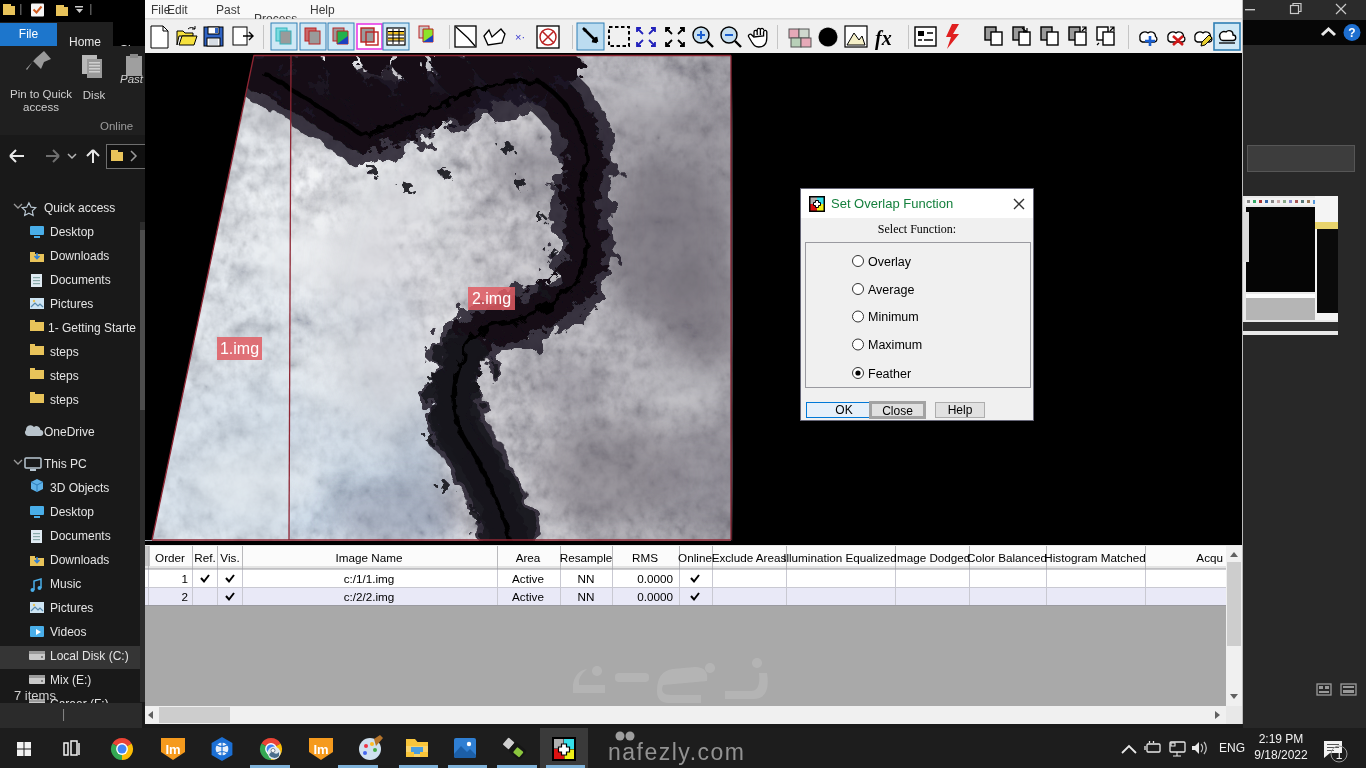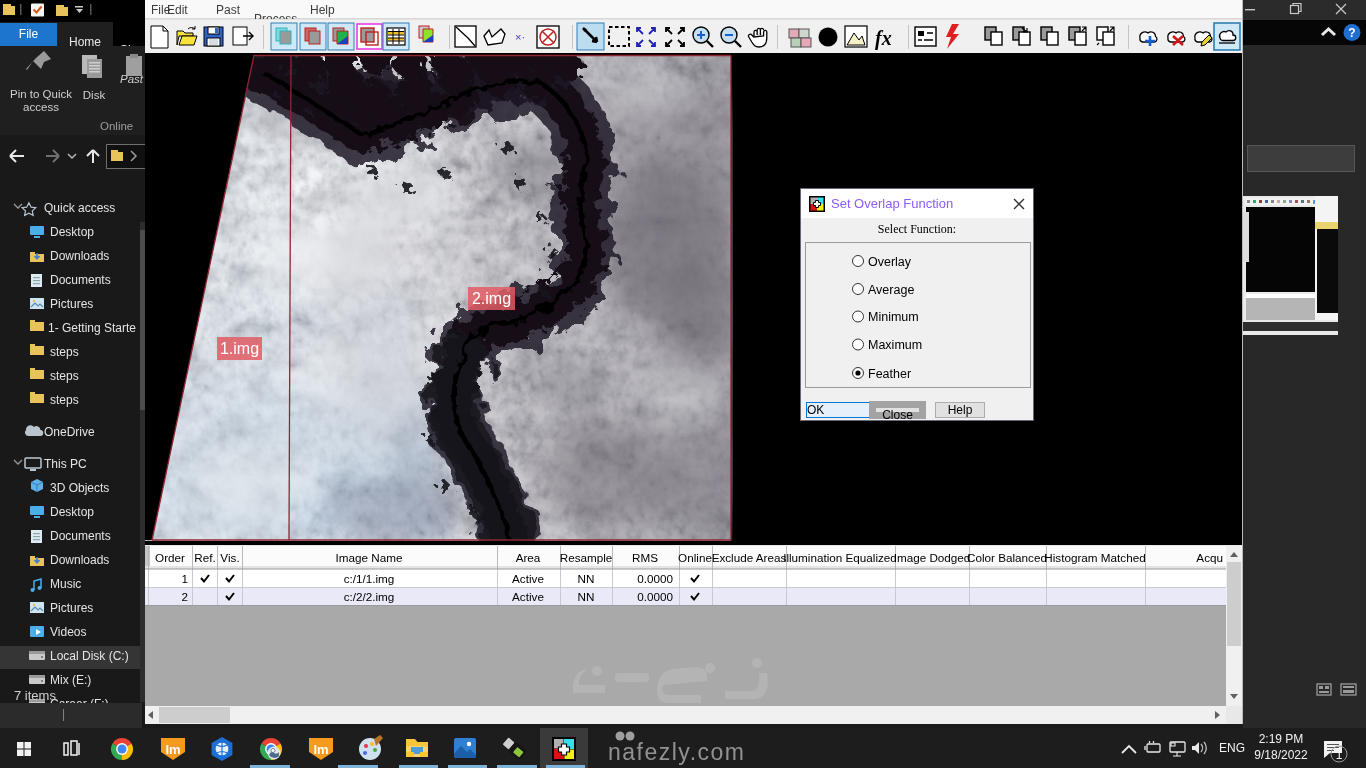--- a/index.html
+++ b/index.html
@@ -597,43 +597,43 @@
       <div class="abs" id="dialog" style="left:655px;top:135px;width:234px;height:233px;background:#f0f0f0;border:1px solid #667;">
         <div class="abs" style="left:0;top:0;width:232px;height:29px;background:#fff;"></div>
         <svg class="abs" style="left:8px;top:7px;" width="16" height="16">
           <rect x="0" y="0" width="16" height="16" fill="#000"></rect>
           <rect x="1.5" y="1.5" width="6.5" height="6.5" fill="#b0b0b0"></rect>
           <rect x="8" y="1.5" width="6.5" height="6.5" fill="#35e0ea"></rect>
           <rect x="1.5" y="8" width="6.5" height="6.5" fill="#dd1111"></rect>
           <rect x="8" y="8" width="6.5" height="6.5" fill="#f0f018"></rect>
           <path d="M6.5 4.5 h3 v2 h2 v3 h-2 v2 h-3 v-2 h-2 v-3 h2 z" fill="#fff" stroke="#000" stroke-width="1"></path>
         </svg>
-        <div class="abs" style="left:30px;top:7px;font-size:13px;color:#8b5cf6;">Set Overlap Function</div>
+        <div class="abs" style="left:30px;top:7px;font-size:13px;color:#15803d;">Set Overlap Function</div>
         <svg class="abs" style="left:212px;top:9px;" width="12" height="12">
           <path d="M1 1 L11 11 M11 1 L1 11" stroke="#333" stroke-width="1.4"></path>
         </svg>
         <div class="abs" style="left:0;top:33px;width:232px;text-align:center;font-size:12px;color:#000;font-family:Liberation Serif, serif;">Select Function:</div>
         <div class="abs" style="left:4px;top:53px;width:226px;height:146px;border:1px solid #9a9aa0;"></div>
         <svg class="abs" style="left:0;top:0;" width="232" height="231" font-family="Liberation Sans" font-size="12.5" fill="#000">
           <g stroke="#333" stroke-width="1" fill="#fff">
             <circle cx="57" cy="72" r="5.5"></circle>
             <circle cx="57" cy="100" r="5.5"></circle>
             <circle cx="57" cy="127.5" r="5.5"></circle>
             <circle cx="57" cy="155.5" r="5.5"></circle>
             <circle cx="57" cy="184" r="5.5"></circle>
           </g>
           <circle cx="57" cy="184" r="2.6" fill="#000" stroke="none"></circle>
           <text x="67" y="76.5">Overlay</text>
           <text x="67" y="104.5">Average</text>
           <text x="67" y="132">Minimum</text>
           <text x="67" y="160">Maximum</text>
           <text x="67" y="188.5">Feather</text>
         </svg>
-        <div class="abs" style="left:5px;top:213px;width:76px;height:16px;background:#e6f0fa;border:1px solid #0078d7;font-size:12px;text-align:left;line-height:14px;color:#000;">OK</div>
-        <div class="abs" style="left:68px;top:212px;width:57px;height:18px;background:#e1e1e1;border:7px solid #a3a3a3;font-size:12px;text-align:center;line-height:14px;color:#000;">Close</div>
+        <div class="abs" style="left:5px;top:213px;width:76px;height:16px;background:#e6f0fa;border:1px solid #0078d7;font-size:12px;text-align:center;line-height:14px;color:#000;">OK</div>
+        <div class="abs" style="left:68px;top:212px;width:57px;height:18px;background:#e1e1e1;border:3px solid #a3a3a3;font-size:12px;text-align:center;line-height:14px;color:#000;">Close</div>
         <div class="abs" style="left:134px;top:213px;width:50px;height:16px;background:#e1e1e1;border:1px solid #adadad;font-size:12px;text-align:center;line-height:14px;color:#000;">Help</div>
       </div>
     </div>
 
     <div class="abs" id="tablearea" style="left:0;top:545px;width:1097px;height:179px;background:#a9a9a9;overflow:hidden;">
       <svg class="abs" style="left:0;top:0;" width="1097" height="179" font-family="Liberation Sans" font-size="11.7" fill="#000">
 
         <rect x="0" y="0" width="1097" height="1" fill="#e8e8e8"></rect>
         <rect x="0" y="1" width="1081" height="23" fill="#fbfbfb"></rect>
         <rect x="0" y="1" width="5" height="59" fill="#c6c6c6"></rect>

